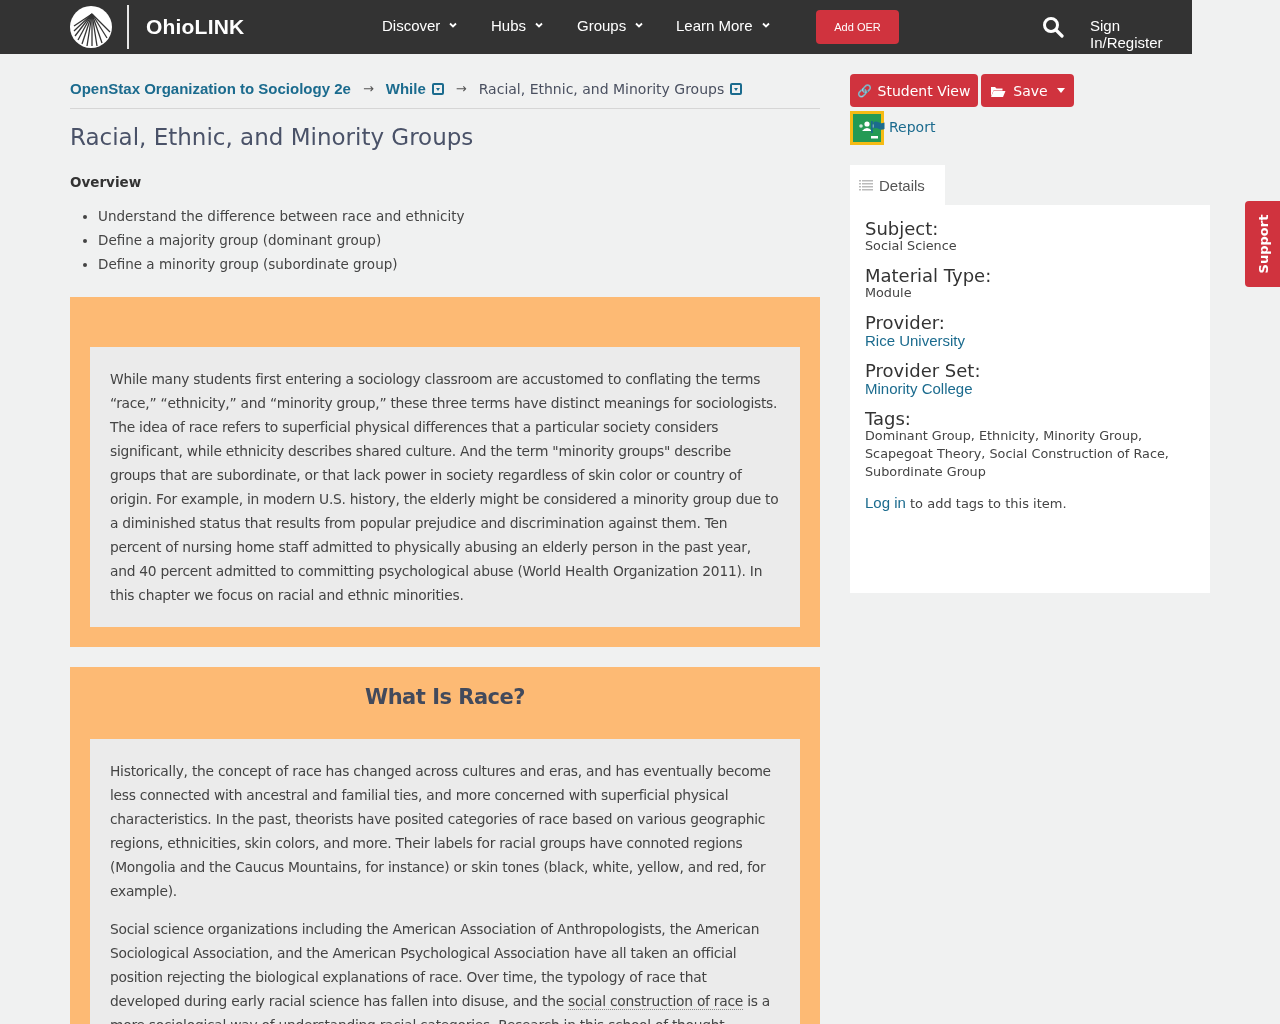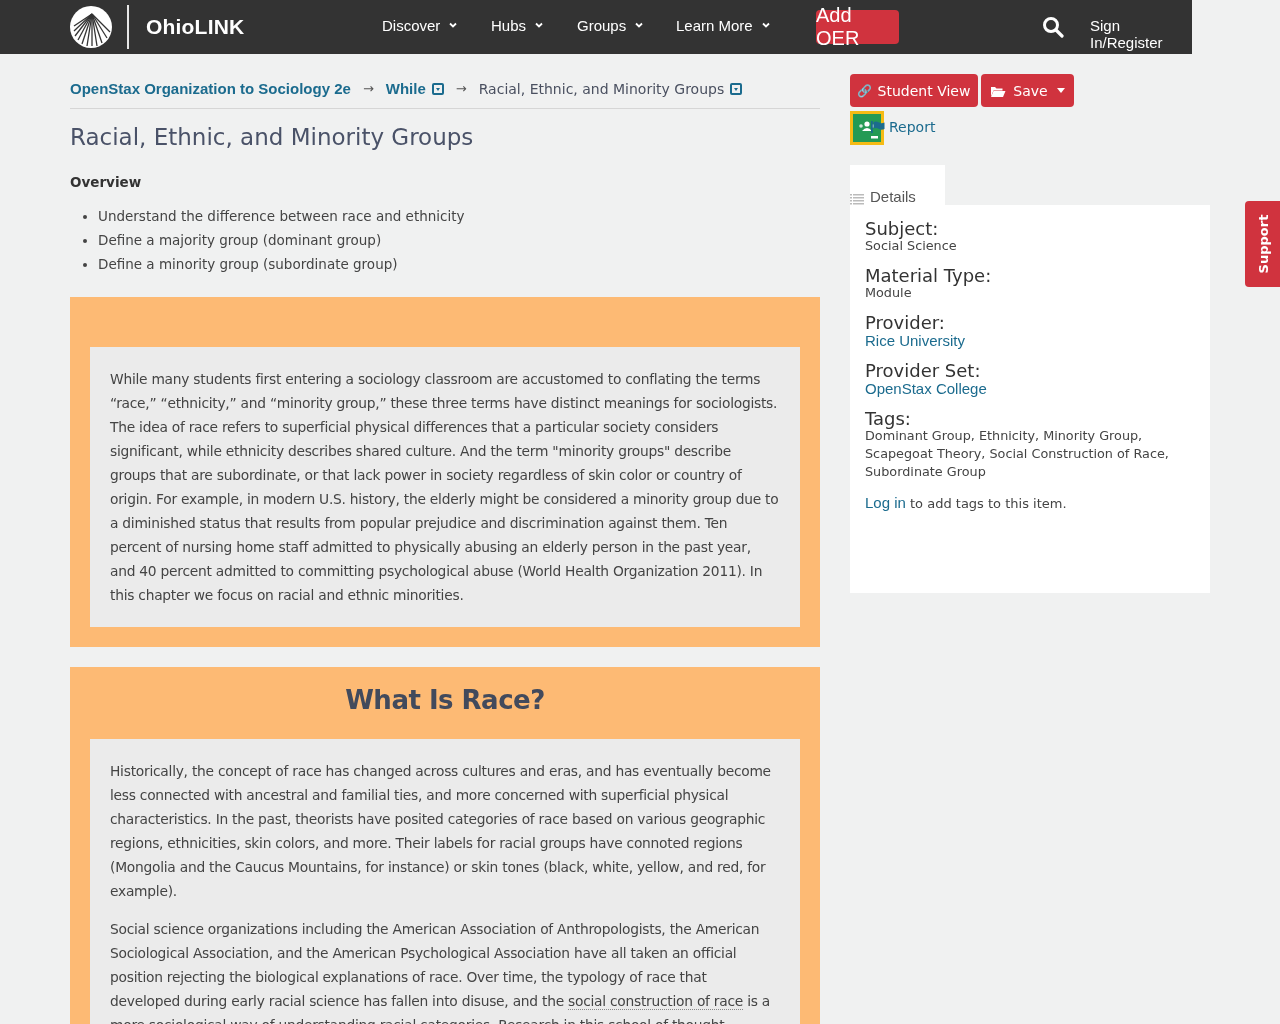--- a/index.html
+++ b/index.html
@@ -9,21 +9,21 @@
   
   .topnav { position: absolute; left: 0; top: 0; width: 1192px; height: 54px; background: #333333; }
   .logo-wrap { position: absolute; left: 70px; top: 5px; height: 44px; display: flex; align-items: center; }
   .logo-circle { width: 42px; height: 42px; border-radius: 50%; background: #fff; position: relative; overflow: hidden; }
   .logo-circle svg { position: absolute; left: 0; top: 0; }
   .logo-divider { width: 2px; height: 44px; background: #e6e6e6; margin-left: 15px; }
   .logo-text { margin-left: 17px; color: #fff; font-family: "Liberation Sans", sans-serif; font-weight: bold; font-size: 21px; letter-spacing: 0.2px; }
 
   .nav-item { position: absolute; top: 17px; color: #fff; font-family: "Liberation Sans", sans-serif; font-size: 15px; display: flex; align-items: center; cursor: pointer; }
   .nav-item .chev { margin-left: 9px; width: 8px; height: 8px; position: relative; top: -1px; }
-  .add-oer { position: absolute; left: 816px; top: 10px; width: 83px; height: 34px; background: #d0333e; color: #fff; border-radius: 4px; font-family: "Liberation Sans", sans-serif; font-size: 20px; display: flex; align-items: center; justify-content: center; }
+  .add-oer { position: absolute; left: 816px; top: 10px; width: 83px; height: 34px; background: #d0333e; color: #fff; border-radius: 4px; font-family: "Liberation Sans", sans-serif; font-size: 11px; display: flex; align-items: center; justify-content: center; }
   .search-icon { position: absolute; left: 1042px; top: 16px; width: 22px; height: 22px; }
   .signin { position: absolute; left: 1090px; top: 17px; color: #fff; font-family: "Liberation Sans", sans-serif; font-size: 15px; }
 
   
   .breadcrumb { position: absolute; left: 70px; top: 80px; width: 750px; height: 29px; border-bottom: 1px solid #d6d6d6; display: flex; align-items: flex-start; font-size: 14px; }
   .bc-link { color: #1b6b8e; font-family: "Liberation Sans", sans-serif; font-weight: bold; font-size: 15px; }
   .bc-arrow { color: #555; margin: 0 12px; font-size: 13px; position: relative; top: 1px; }
   .bc-current { color: #4a5060; font-size: 14px; position: relative; top: 1px; }
   .bc-caret { display: inline-block; width: 12px; height: 12px; border: 2px solid #1b6b8e; border-radius: 2px; margin-left: 6px; position: relative; top: 3px; }
   .bc-caret::after { content: ""; position: absolute; left: 2px; top: 3px; border-left: 2px solid transparent; border-right: 2px solid transparent; border-top: 3px solid #1b6b8e; }
@@ -33,35 +33,35 @@
   .overview-list { position: absolute; left: 98px; top: 206px; list-style: disc; font-size: 13.5px; color: #444; }
   .overview-list li { height: 24px; line-height: 20px; }
 
   .card { position: absolute; left: 70px; width: 750px; background: #fdba74; }
   .card1 { top: 297px; height: 350px; }
   .card2 { top: 667px; height: 400px; }
   .quote-box { position: absolute; left: 20px; width: 710px; background: #ebebeb; padding: 20px 20px; font-size: 13.8px; line-height: 24px; color: #444; letter-spacing: -0.25px; }
   .card1 .quote-box { top: 50px; height: 280px; }
   .card2 .quote-box { top: 72px; height: 360px; }
   .quote-box p { margin-bottom: 14px; }
-  .section-heading { position: absolute; left: 0; width: 750px; top: 18px; text-align: center; font-size: 26px; font-weight: bold; color: #424a5c; letter-spacing: -0.5px; }
+  .section-heading { position: absolute; left: 0; width: 750px; top: 18px; text-align: center; font-size: 21px; font-weight: bold; color: #424a5c; letter-spacing: -0.5px; }
   .dotted-link { border-bottom: 1px dotted #888; }
 
   
   .btn-red { position: absolute; top: 74px; height: 33px; background: #d0333e; color: #fff; border-radius: 4px; font-size: 14px; display: flex; align-items: center; justify-content: center; }
   .btn-student { left: 850px; width: 128px; }
   .btn-save { left: 981px; width: 93px; }
   .btn-red .ic { margin-right: 5px; font-size: 12px; }
   .caret-down { display: inline-block; margin-left: 9px; border-left: 4px solid transparent; border-right: 4px solid transparent; border-top: 5px solid #fff; }
   .classroom-icon { position: absolute; left: 850px; top: 111px; width: 34px; height: 34px; background: #f5bb14; padding: 3px; }
   .classroom-inner { width: 28px; height: 28px; background: #249a54; position: relative; }
   .report { position: absolute; left: 871px; top: 119px; font-size: 14px; color: #1b6b8e; display: flex; align-items: center; }
   .report .flag { margin-right: 4px; }
 
-  .details-tab { position: absolute; left: 850px; top: 165px; width: 95px; height: 40px; background: #fff; display: flex; align-items: flex-end; padding-left: 0; font-family: "Liberation Sans", sans-serif; font-size: 15px; color: #555; }
+  .details-tab { position: absolute; left: 850px; top: 165px; width: 95px; height: 40px; background: #fff; display: flex; align-items: center; padding-left: 9px; font-family: "Liberation Sans", sans-serif; font-size: 15px; color: #555; }
   .details-tab .list-ic { width: 14px; height: 11px; margin-right: 6px; }
   .details-panel { position: absolute; left: 850px; top: 205px; width: 360px; height: 388px; background: #fff; padding: 16px 15px; }
   .dt-label { font-size: 18px; font-weight: normal; color: #333; line-height: 16px; }
   .dt-value { font-size: 12.8px; color: #444; line-height: 18px; margin-bottom: 13px; }
   .dt-link { font-family: "Liberation Sans", sans-serif; font-size: 15px; color: #1b6b8e; line-height: 20px; margin-bottom: 12px; display: inline-block; }
   .login-line { font-size: 13px; color: #444; margin-top: 10px; }
   .login-line .login-link { font-family: "Liberation Sans", sans-serif; font-size: 15px; color: #1b6b8e; }
   .show-more { position: absolute; left: 0; width: 360px; top: 352px; text-align: center; font-family: "Liberation Sans", sans-serif; font-size: 15px; color: #1b6b8e; }
   .show-more .chev-sm { display: inline-block; width: 12px; height: 10px; margin-right: 2px; }
 
@@ -212,21 +212,21 @@
   <div class="dt-label">Subject:</div>
   <div class="dt-value">Social Science</div>
 
   <div class="dt-label">Material Type:</div>
   <div class="dt-value">Module</div>
 
   <div class="dt-label">Provider:</div>
   <div><span class="dt-link">Rice University</span></div>
 
   <div class="dt-label">Provider Set:</div>
-  <div><span class="dt-link">OpenStax College</span></div>
+  <div><span class="dt-link">Minority College</span></div>
 
   <div class="dt-label">Tags:</div>
   <div class="dt-value">Dominant Group, Ethnicity, Minority Group, Scapegoat Theory, Social Construction of Race, Subordinate Group</div>
 
   <div class="login-line">
     <span class="login-link">Log in</span><span> to add tags to this item.</span>
   </div>
 
 </div>
 

